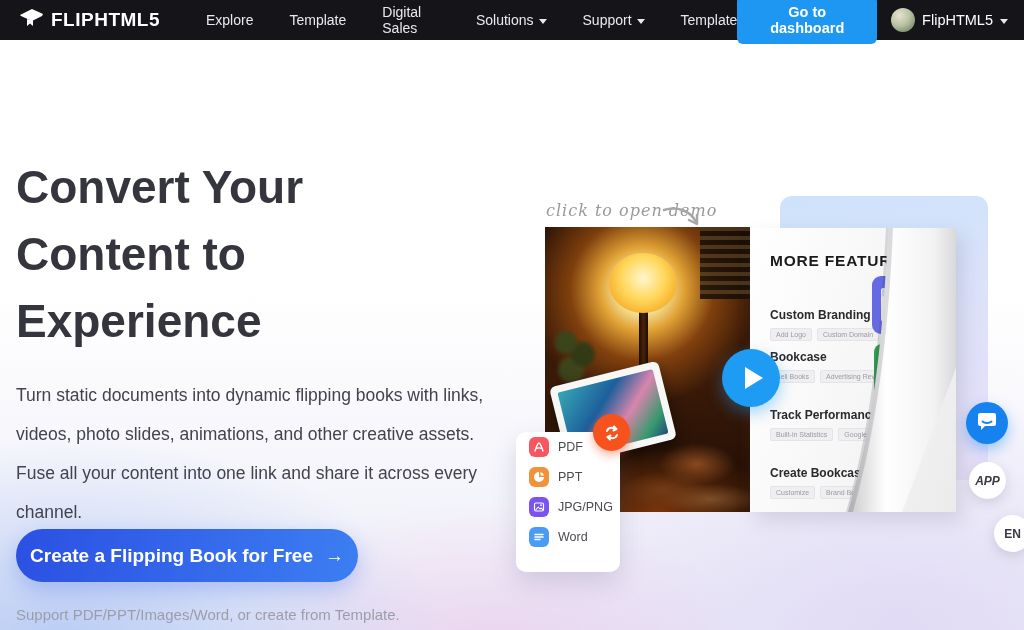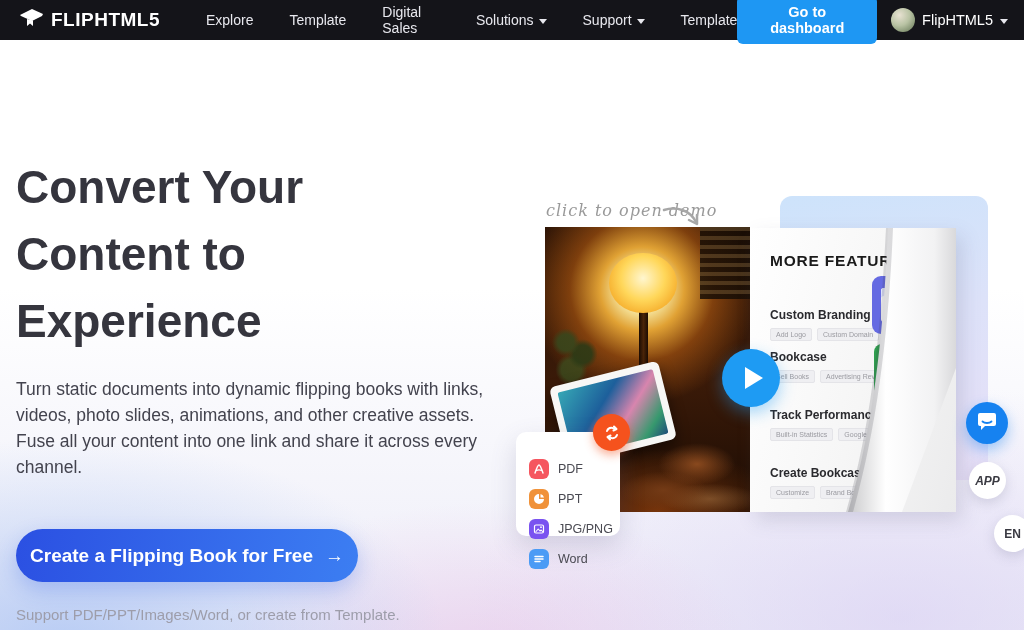--- a/index.html
+++ b/index.html
@@ -28,21 +28,21 @@
   .hero { position:absolute; top:40px; left:0; width:1024px; height:590px;
     background:
       radial-gradient(ellipse 620px 330px at 6% 102%, rgba(168,194,243,0.75), rgba(168,194,243,0) 62%),
       radial-gradient(ellipse 460px 260px at 47% 104%, rgba(233,191,230,0.55), rgba(233,191,230,0) 58%),
       radial-gradient(ellipse 700px 380px at 88% 98%, rgba(214,203,242,0.55), rgba(214,203,242,0) 62%),
       linear-gradient(180deg, #ffffff 0%, #ffffff 42%, #ededf8 100%); }
 
   .hero-title { position:absolute; left:16px; top:114px; width:395px;
                 font-size:46px; line-height:67px; font-weight:bold; color:#35353e; }
   .hero-desc { position:absolute; left:16px; top:336px; width:468px;
-               font-size:17.5px; line-height:26px; color:#43434e; }
+               font-size:17.5px; line-height:39px; color:#43434e; }
   .cta-btn { position:absolute; left:16px; top:489px; width:342px; height:53px; border:none;
              border-radius:27px; background:linear-gradient(100deg, #2b50e2 0%, #3c7ef2 100%);
              color:#fff; font-size:19px; font-weight:bold; cursor:pointer;
              display:flex; align-items:center; justify-content:center; gap:12px;
              font-family:"Liberation Sans",sans-serif; box-shadow:0 8px 20px rgba(45,90,230,0.25); }
   .support-note { position:absolute; left:16px; top:566px; font-size:15px; color:#9d9daa; }
 
   
   .demo-hint { position:absolute; left:546px; top:161px; font-size:16px; color:#999;
                font-family:"DejaVu Serif", serif; font-style:italic; letter-spacing:1px; }
@@ -98,22 +98,22 @@
   .page-curl { position:absolute; left:0; top:0; }
 
   
   .play-btn { position:absolute; left:722px; top:309px; width:58px; height:58px; border-radius:50%;
               background:#1e9bf3; border:none; cursor:pointer; display:flex; align-items:center;
               justify-content:center; box-shadow:0 6px 16px rgba(30,155,243,0.4); }
   .play-tri { width:0; height:0; border-top:11px solid transparent; border-bottom:11px solid transparent;
               border-left:18px solid #fff; margin-left:5px; }
 
   
-  .formats-card { position:absolute; left:516px; top:392px; width:104px; height:104px; background:#fff;
-                  border-radius:10px; box-shadow:0 10px 26px rgba(90,90,130,0.2); padding:22px 0 0 13px; }
+  .formats-card { position:absolute; left:516px; top:392px; width:104px; height:140px; background:#fff;
+                  border-radius:10px; box-shadow:0 10px 26px rgba(90,90,130,0.2); padding:0 0 0 13px; }
   .format-row { display:flex; align-items:center; gap:9px; height:30px; }
   .format-tile { width:20px; height:20px; border-radius:6px; display:flex; align-items:center; justify-content:center; }
   .ft-pdf { background:#f5565f; } .ft-ppt { background:#f0923a; }
   .ft-word { background:#4b9bf5; } .ft-img { background:#7a53f0; }
   .format-label { font-size:12.5px; color:#4a4a52; }
   .convert-badge { position:absolute; left:593px; top:374px; width:37px; height:37px; border-radius:50%;
                    background:#f5521d; display:flex; align-items:center; justify-content:center;
                    box-shadow:0 4px 10px rgba(245,82,29,0.45); }
 
   

